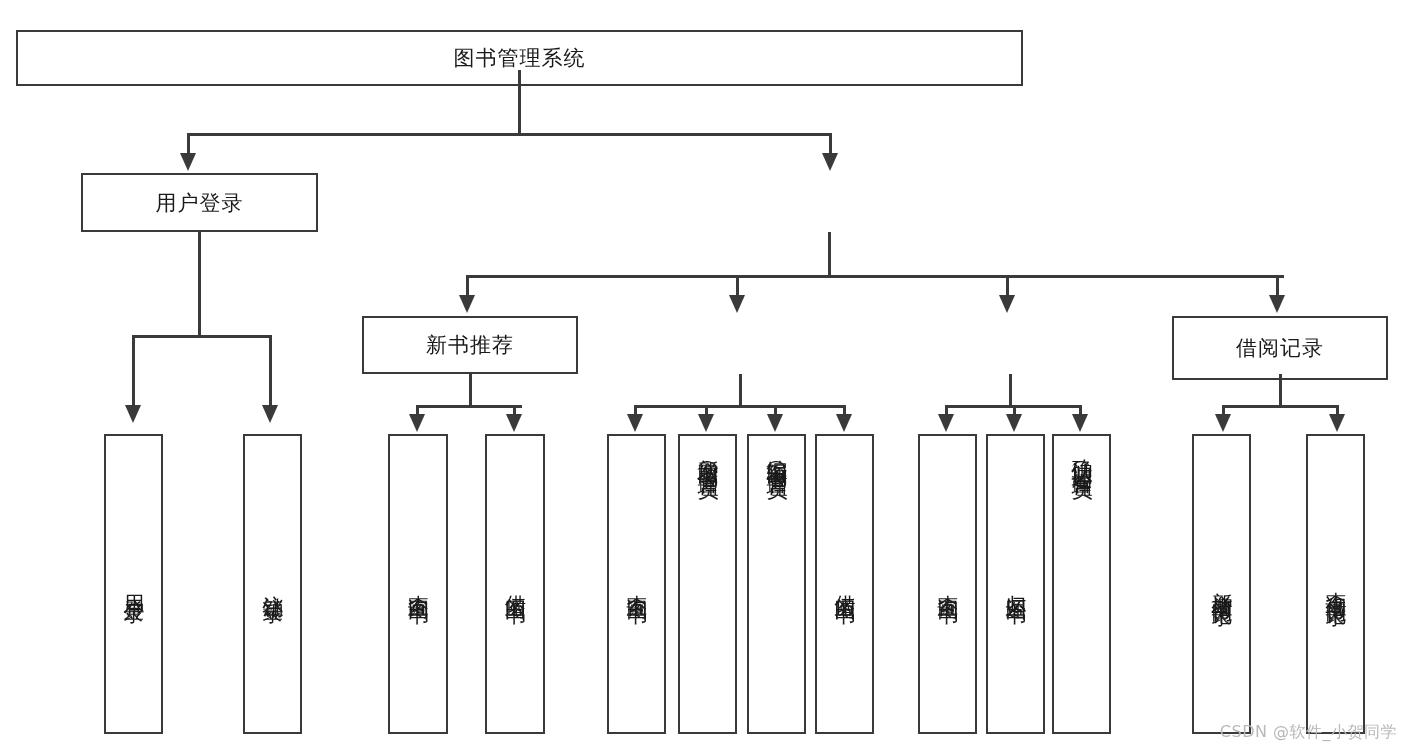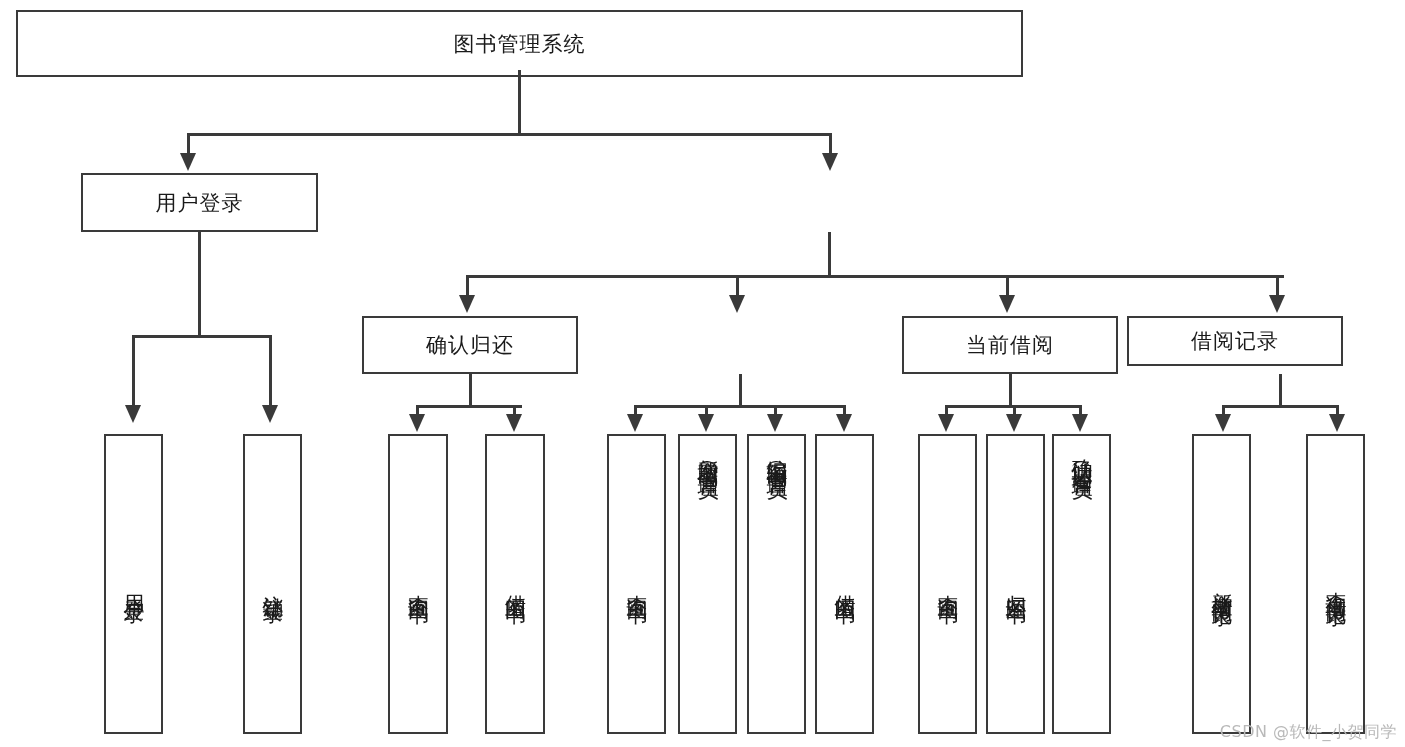--- a/index.html
+++ b/index.html
@@ -71,21 +71,21 @@
     color: #b9b9b9;
     white-space: nowrap;
     letter-spacing: 0.5px;
   }
 </style>
 </head>
 <body>
 
 <div id="canvas">
 
-  <div class="node h" style="left:16px; top:10px; width:1007px; height:67px;">
+  <div class="node h" style="left:16px; top:30px; width:1007px; height:56px;">
     <span class="lbl">图书管理系统</span>
   </div>
 
   <div class="edge vline" style="left:518px; top:70px; height:65px;"></div>
 
   <div class="edge hline" style="left:187px; top:133px; width:644px;"></div>
 
   <div class="edge vline" style="left:187px; top:133px; height:22px;"></div>
   <div class="arrow" style="left:180px; top:153px;"></div>
 
@@ -113,26 +113,23 @@
   <div class="edge vline" style="left:736px; top:275px; height:22px;"></div>
   <div class="arrow" style="left:729px; top:295px;"></div>
 
   <div class="edge vline" style="left:1006px; top:275px; height:22px;"></div>
   <div class="arrow" style="left:999px; top:295px;"></div>
 
   <div class="edge vline" style="left:1276px; top:275px; height:22px;"></div>
   <div class="arrow" style="left:1269px; top:295px;"></div>
 
   <div class="node h" style="left:362px; top:316px; width:216px; height:58px;">
-    <span class="lbl">确认归还</span>
-  </div>
-  <div class="node h" style="left:902px; top:316px; width:216px; height:58px;">
-    <span class="lbl">当前借阅</span>
-  </div>
-  <div class="node h" style="left:1127px; top:316px; width:216px; height:50px;">
+    <span class="lbl">新书推荐</span>
+  </div>
+  <div class="node h" style="left:1172px; top:316px; width:216px; height:64px;">
     <span class="lbl">借阅记录</span>
   </div>
 
   <div class="edge vline" style="left:469px; top:374px; height:33px;"></div>
   <div class="edge hline" style="left:416px; top:405px; width:106px;"></div>
   <div class="edge vline" style="left:416px; top:405px; height:12px;"></div>
   <div class="arrow" style="left:409px; top:414px;"></div>
   <div class="edge vline" style="left:513px; top:405px; height:12px;"></div>
   <div class="arrow" style="left:506px; top:414px;"></div>
 

